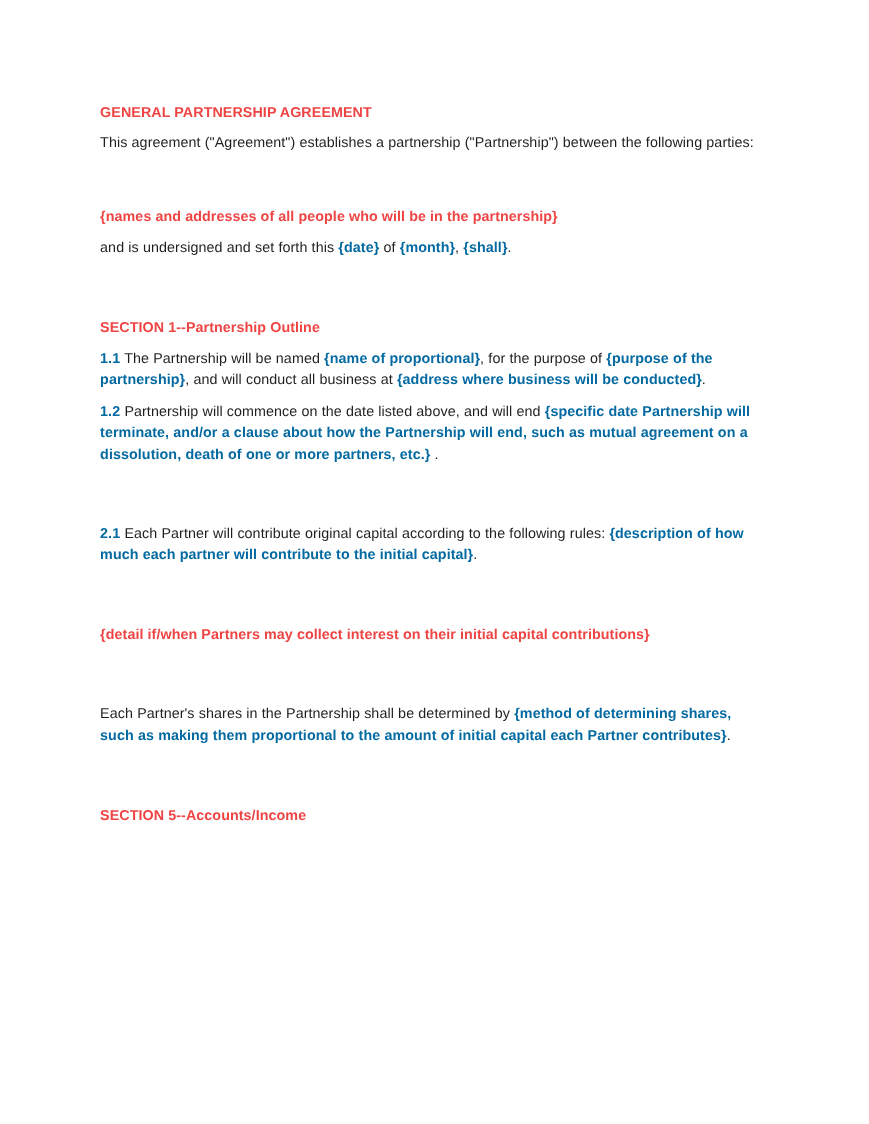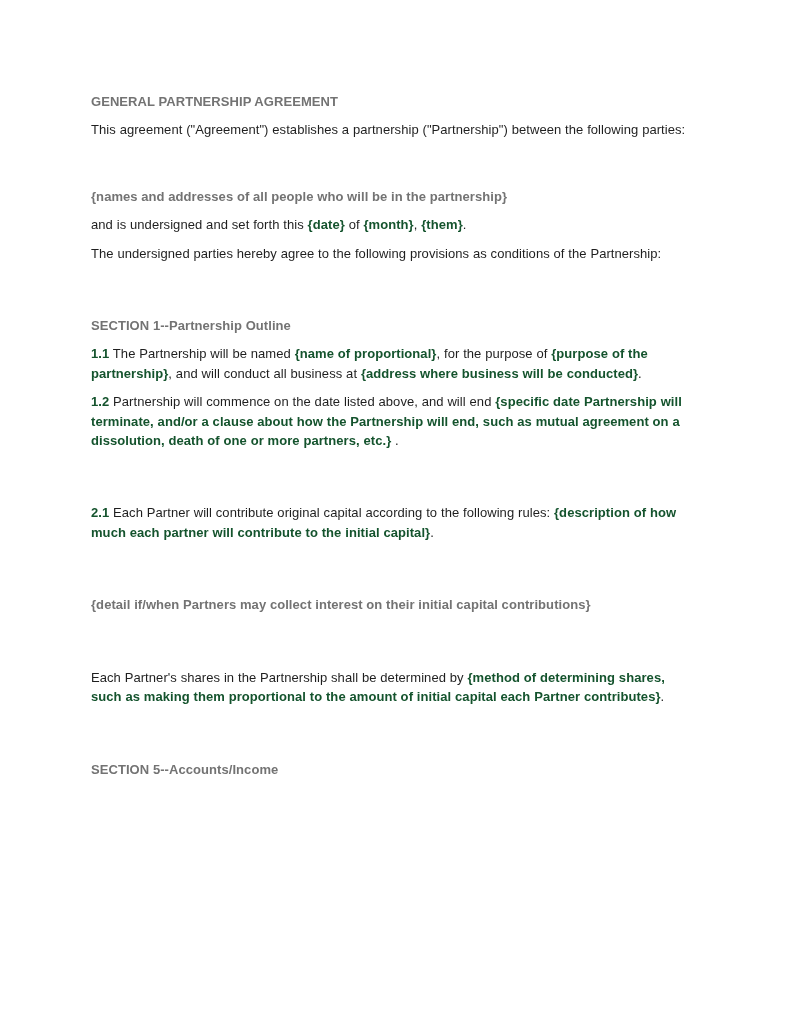--- a/index.html
+++ b/index.html
@@ -36,47 +36,46 @@
     color: #1f1f1f;
     text-align: left;
     letter-spacing: 0.005em;
     word-spacing: 0.01em;
   }
   .heading {
     font-size: 13px;
     line-height: 19.4px;
     font-weight: bold;
     margin: 0 0 9px 0;
-    color: #737373;
+    color: #ef4444;
     letter-spacing: 0.005em;
   }
   .bold {
     font-weight: bold;
-    color: #14532d;
+    color: #0369a1;
   }
   .spacer-2 { height: 38px; }
   .spacer-sec { height: 44px; }
 </style>
 </head>
 <body>
 
 <div class="page">
   <div class="doc-body">
 
     <h1 class="heading">GENERAL PARTNERSHIP AGREEMENT</h1>
 
     <p class="para">This agreement ("Agreement") establishes a partnership ("Partnership") between the following parties:</p>
 
     <div class="spacer-2"></div>
 
     <p class="heading">{names and addresses of all people who will be in the partnership}</p>
 
-    <p class="para"><span>and is undersigned and set forth this </span><span class="bold">{date}</span><span> of </span><span class="bold">{month}</span><span>, </span><span class="bold">{them}</span><span>.</span></p>
+    <p class="para"><span>and is undersigned and set forth this </span><span class="bold">{date}</span><span> of </span><span class="bold">{month}</span><span>, </span><span class="bold">{shall}</span><span>.</span></p>
 
-    <p class="para">The undersigned parties hereby agree to the following provisions as conditions of the Partnership:</p>
 
     <div class="spacer-sec"></div>
 
     <h2 class="heading">SECTION 1--Partnership Outline</h2>
 
     <p class="para"><span class="bold">1.1</span><span> The Partnership will be named </span><span class="bold">{name of proportional}</span><span>, for the purpose of </span><span class="bold">{purpose of the partnership}</span><span>, and will conduct all business at </span><span class="bold">{address where business will be conducted}</span><span>.</span></p>
 
     <p class="para"><span class="bold">1.2</span><span> Partnership will commence on the date listed above, and will end </span><span class="bold">{specific date Partnership will terminate, and/or a clause about how the Partnership will end, such as mutual agreement on a dissolution, death of one or more partners, etc.}</span><span> .</span></p>
 
     <div class="spacer-sec"></div>

